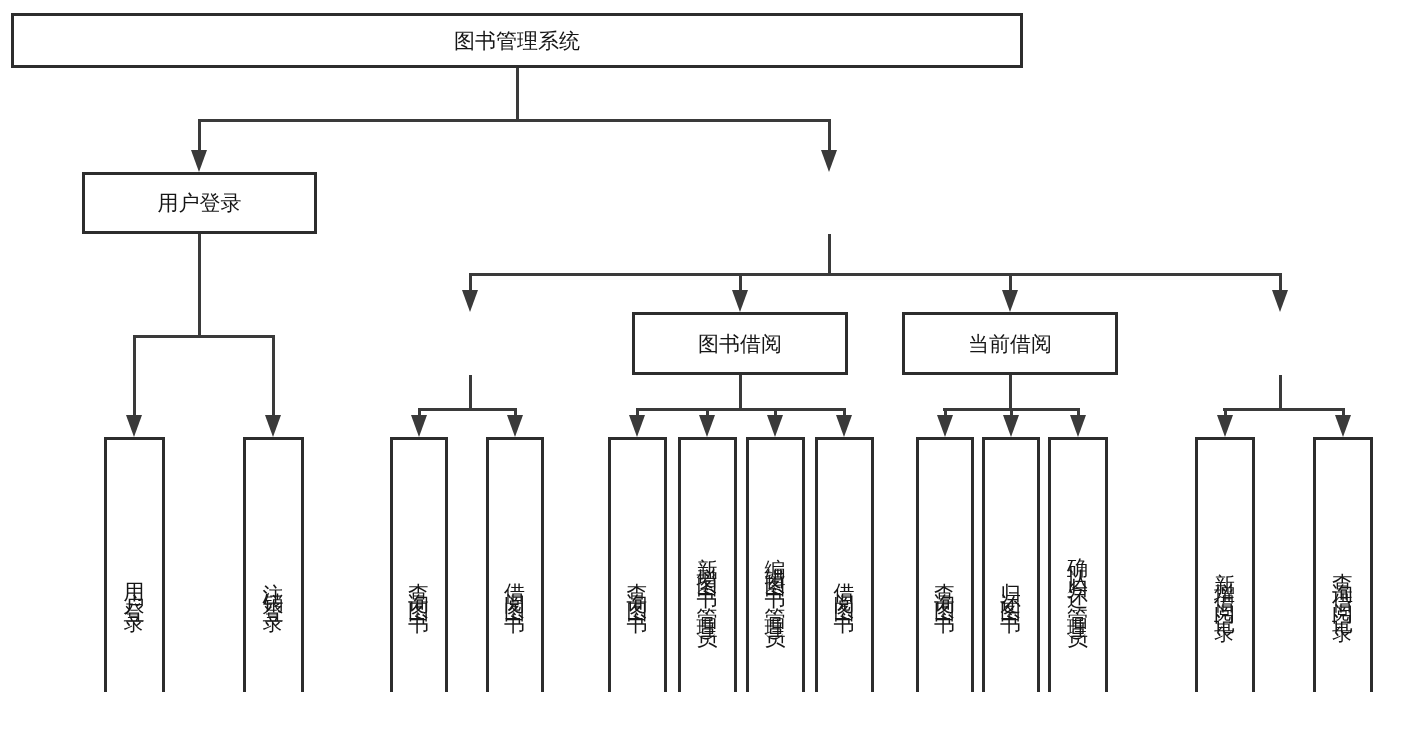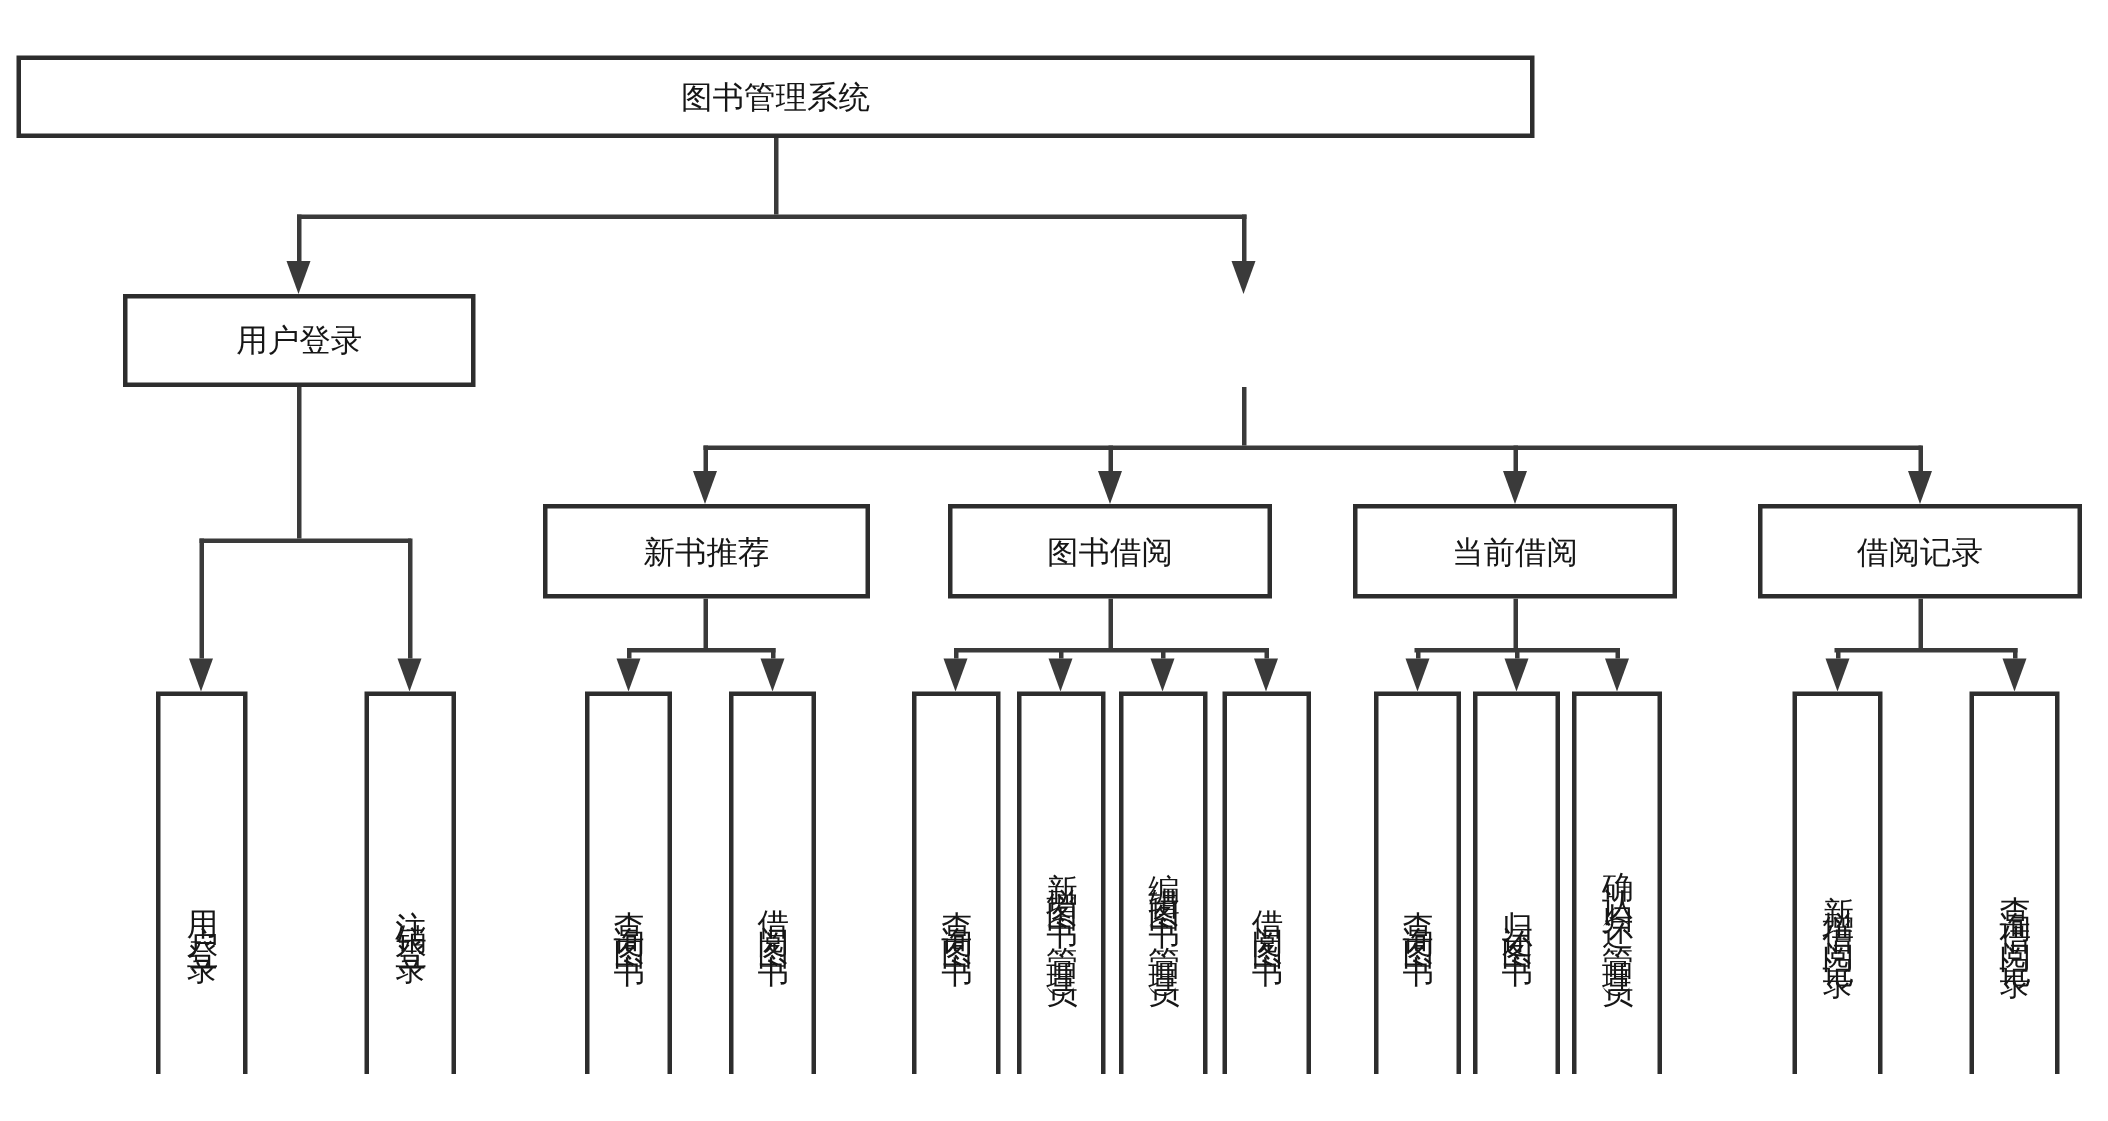--- a/index.html
+++ b/index.html
@@ -3,21 +3,21 @@
 <meta charset="utf-8">
 <style>
   :root{
     --line:#3a3a3a;
     --border:#2d2d2d;
     --text:#161616;
   }
   html,body{margin:0;padding:0;background:#fff;}
   .canvas{
     position:relative;width:1405px;height:692px;background:#ffffff;
-    font-family:Liberation Sans, sans-serif;color:var(--text);overflow:hidden;margin-top:24px;
+    font-family:Liberation Sans, sans-serif;color:var(--text);overflow:hidden;
   }
   .box{
     position:absolute;box-sizing:border-box;border:3px solid var(--border);
     background:#ffffff;display:flex;align-items:center;justify-content:center;
   }
   .hlabel{font-size:21px;color:var(--text);white-space:nowrap;}
   .vbox .vlabel{
     writing-mode:vertical-rl;text-orientation:mixed;
     font-size:21px;letter-spacing:10px;line-height:1.1;color:var(--text);
     white-space:nowrap;
@@ -98,31 +98,25 @@
   <div class="arrow" style="left:1335px;top:415px;"></div>
 
   <div class="box" style="left:11px;top:13px;width:1012px;height:55px;">
     <span class="hlabel">图书管理系统</span>
   </div>
 
   <div class="box" style="left:82px;top:172px;width:235px;height:62px;">
     <span class="hlabel">用户登录</span>
   </div>
 
-  <div class="box" style="left:362px;top:312px;width:218px;height:63px;">
-    <span class="hlabel">新书推荐</span>
-  </div>
   <div class="box" style="left:902px;top:312px;width:216px;height:63px;">
     <span class="hlabel">当前借阅</span>
   </div>
   <div class="box" style="left:632px;top:312px;width:216px;height:63px;">
     <span class="hlabel">图书借阅</span>
-  </div>
-  <div class="box" style="left:1172px;top:312px;width:216px;height:63px;">
-    <span class="hlabel">借阅记录</span>
   </div>
 
   <div class="box vbox" style="left:104px;top:437px;width:61px;height:298px;">
     <span class="vlabel">用户登录</span>
   </div>
   <div class="box vbox" style="left:243px;top:437px;width:61px;height:298px;">
     <span class="vlabel">注销登录</span>
   </div>
 
   <div class="box vbox" style="left:390px;top:437px;width:58px;height:298px;">

